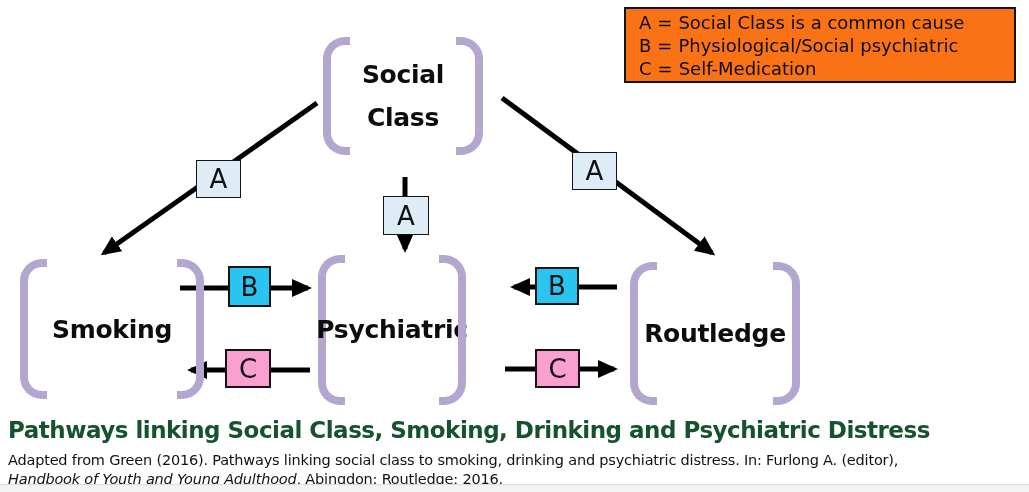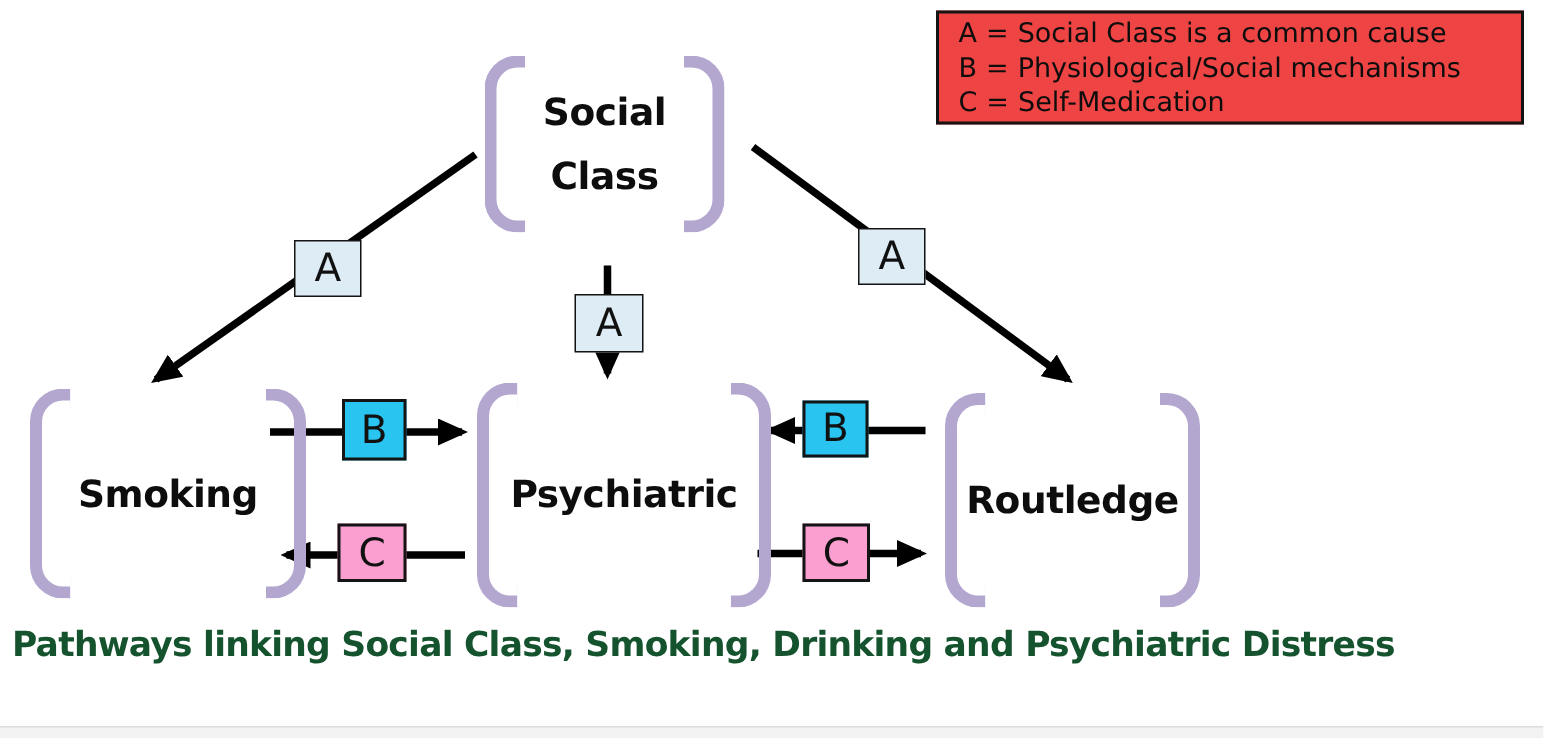--- a/index.html
+++ b/index.html
@@ -9,31 +9,31 @@
     color:#0d0d0d;
   }
   .canvas { position:absolute; inset:0; }
 
   
   svg.arrows { position:absolute; left:0; top:0; width:1029px; height:492px; pointer-events:none; }
 
   
   .legend {
     position:absolute; left:624px; top:7px; width:392px; height:76px;
-    background:#ef4444; border:2px solid #141414; box-sizing:border-box;
+    background:#f97316; border:2px solid #141414; box-sizing:border-box;
     padding:2px 0 0 13px; font-size:18px; line-height:23px;
   }
   .legend-row { white-space:nowrap; }
   .lg-eq { margin:0 6px; }
 
   
   .node { position:absolute; }
   .n-social  { left:323px; top:37px;  width:160px; height:118px; }
   .n-smoking { left:20px;  top:259px; width:184px; height:140px; }
-  .n-psych   { left:318px; top:255px; width:196px; height:150px; }
+  .n-psych   { left:318px; top:255px; width:148px; height:150px; }
   .n-drink   { left:630px; top:262px; width:170px; height:143px; }
 
   .bracket { position:absolute; top:0; bottom:0; width:27px; box-sizing:border-box; }
   .bracket.left {
     left:0;
     border-left:8px solid #b3a6cf; border-top:8px solid #b3a6cf; border-bottom:8px solid #b3a6cf;
     border-top-left-radius:22px; border-bottom-left-radius:22px;
   }
   .bracket.right {
     right:0;
@@ -99,21 +99,21 @@
     <path d="M310,370 L191,370" stroke="#000" stroke-width="5" fill="none" marker-end="url(#ah)"></path>
     <path d="M617,287 L514,287" stroke="#000" stroke-width="5" fill="none" marker-end="url(#ah)"></path>
     <path d="M505,369 L614,369" stroke="#000" stroke-width="5" fill="none" marker-end="url(#ah)"></path>
   </svg>
 
   <div class="legend">
     <div class="legend-row">
       <span class="lg-key">A</span><span class="lg-eq">=</span><span class="lg-desc">Social Class is a common cause</span>
     </div>
     <div class="legend-row">
-      <span class="lg-key">B</span><span class="lg-eq">=</span><span class="lg-desc">Physiological/Social mechanisms</span>
+      <span class="lg-key">B</span><span class="lg-eq">=</span><span class="lg-desc">Physiological/Social psychiatric</span>
     </div>
     <div class="legend-row">
       <span class="lg-key">C</span><span class="lg-eq">=</span><span class="lg-desc">Self-Medication</span>
     </div>
   </div>
 
   <div class="node n-social">
     <div class="bracket left"></div>
     <div class="node-text">
       <div>Social</div>
@@ -144,15 +144,19 @@
 
   <div class="lbox lb-a lb-a1">A</div>
   <div class="lbox lb-a lb-a2">A</div>
   <div class="lbox lb-a lb-a3">A</div>
   <div class="lbox lb-b lb-b1">B</div>
   <div class="lbox lb-c lb-c1">C</div>
   <div class="lbox lb-b lb-b2">B</div>
   <div class="lbox lb-c lb-c2">C</div>
 
   <div class="fig-title">Pathways linking Social Class, Smoking, Drinking and Psychiatric Distress</div>
+  <div class="fig-caption">
+    <div>Adapted from Green (2016). Pathways linking social class to smoking, drinking and psychiatric distress. In: Furlong A. (editor),</div>
+    <div><span class="it">Handbook of Youth and Young Adulthood</span><span>, Abingdon: Routledge; 2016.</span></div>
+  </div>
 
   <div class="bottom-strip"></div>
 </div>
 
 </body></html>

